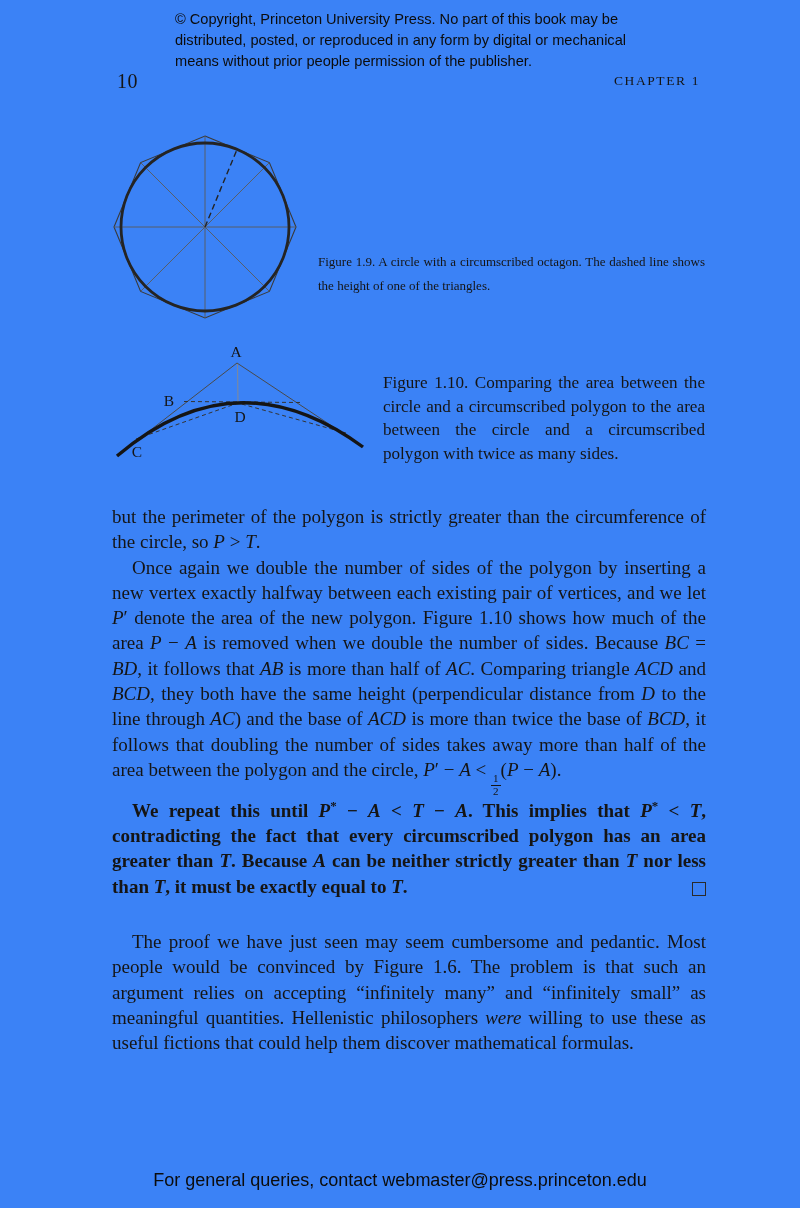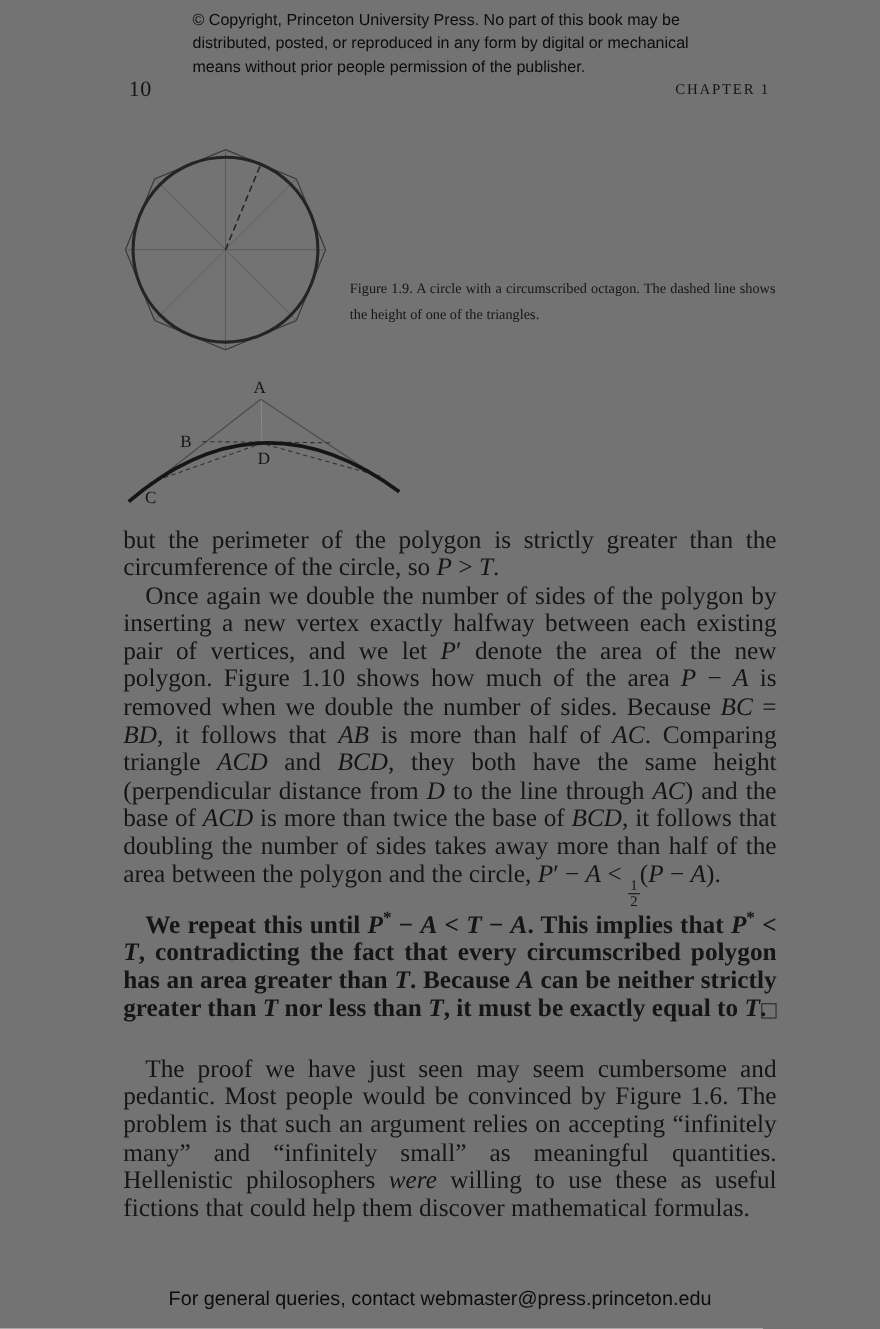--- a/index.html
+++ b/index.html
@@ -1,20 +1,20 @@
 <!DOCTYPE html>
 <html><head>
 <meta charset="utf-8">
 <style>
   html, body { margin: 0; padding: 0; background: #ffffff; }
   .page {
     position: relative;
     width: 800px;
     height: 1208px;
-    background: #737373;
+    background: #3b82f6;
     color: #151515;
     font-family: "Liberation Serif", serif;
     overflow: hidden;
   }
   .copyright {
     position: absolute;
     left: 175px;
     top: 9px;
     font-family: "Liberation Sans", sans-serif;
     font-size: 14.6px;
@@ -56,23 +56,23 @@
     text-align: justify;
   }
   .figlabel {
     font-family: "Liberation Serif", serif;
     font-size: 15.5px;
     fill: #151515;
   }
   .bodytext {
     position: absolute;
     left: 112px;
-    top: 478px;
+    top: 504px;
     width: 594px;
-    font-size: 23px;
+    font-size: 19px;
     line-height: 25.3px;
     text-align: justify;
   }
   .bodytext p { margin: 0; }
   .indent { text-indent: 20px; }
   .gap { margin-top: 30px !important; }
   .it { font-style: italic; }
   sup { font-size: 0.68em; line-height: 0; }
   .frac {
     display: inline-flex;
@@ -139,20 +139,21 @@
     <line x1="142" y1="33" x2="261" y2="112" stroke="#4a4a4a" stroke-width="1"></line>
     <line x1="89" y1="71.5" x2="205" y2="72.5" stroke="#333333" stroke-width="1" stroke-dasharray="4 3"></line>
     <path d="M 41 109 L 143 73 L 251 103" fill="none" stroke="#333333" stroke-width="1" stroke-dasharray="4 3"></path>
     <path d="M 22 126 Q 141 24 268 117" fill="none" stroke="#151515" stroke-width="3.4"></path>
     <text class="figlabel" x="141" y="27" text-anchor="middle">A</text>
     <text class="figlabel" x="74" y="76" text-anchor="middle">B</text>
     <text class="figlabel" x="42" y="127" text-anchor="middle">C</text>
     <text class="figlabel" x="145" y="92" text-anchor="middle">D</text>
   </svg>
 
+  <div class="cap110">Figure 1.10. Comparing the area between the circle and a circumscribed polygon to the area between the circle and a circumscribed polygon with twice as many sides.</div>
 
   <div class="bodytext">
     <p><span>but the perimeter of the polygon is strictly greater than the circumference of the circle, so </span><span class="it">P</span><span> &gt; </span><span class="it">T</span><span>.</span></p>
     <p class="indent"><span>Once again we double the number of sides of the polygon by inserting a new vertex exactly halfway between each existing pair of vertices, and we let </span><span class="it">P</span><span>′ denote the area of the new polygon. Figure 1.10 shows how much of the area </span><span class="it">P</span><span> − </span><span class="it">A</span><span> is removed when we double the number of sides. Because </span><span class="it">BC</span><span> = </span><span class="it">BD</span><span>, it follows that </span><span class="it">AB</span><span> is more than half of </span><span class="it">AC</span><span>. Comparing triangle </span><span class="it">ACD</span><span> and </span><span class="it">BCD</span><span>, they both have the same height (perpendicular distance from </span><span class="it">D</span><span> to the line through </span><span class="it">AC</span><span>) and the base of </span><span class="it">ACD</span><span> is more than twice the base of </span><span class="it">BCD</span><span>, it follows that doubling the number of sides takes away more than half of the area between the polygon and the circle, </span><span class="it">P</span><span>′ − </span><span class="it">A</span><span> &lt; </span><span class="frac">
           <span>1</span>
           <span>2</span>
         </span><span>(</span><span class="it">P</span><span> − </span><span class="it">A</span><span>).</span></p>
     <p class="indent qedline"><span class="qed"></span><span>We repeat this until </span><span class="it">P</span><sup>*</sup><span> − </span><span class="it">A</span><span> &lt; </span><span class="it">T</span><span> − </span><span class="it">A</span><span>. This implies that </span><span class="it">P</span><sup>*</sup><span> &lt; </span><span class="it">T</span><span>, contradicting the fact that every circumscribed polygon has an area greater than </span><span class="it">T</span><span>. Because </span><span class="it">A</span><span> can be neither strictly greater than </span><span class="it">T</span><span> nor less than </span><span class="it">T</span><span>, it must be exactly equal to </span><span class="it">T</span><span>.</span></p>
     <p class="indent gap"><span>The proof we have just seen may seem cumbersome and pedantic. Most people would be convinced by Figure 1.6. The problem is that such an argument relies on accepting “infinitely many” and “infinitely small” as meaningful quantities. Hellenistic philosophers </span><span class="it">were</span><span> willing to use these as useful fictions that could help them discover mathematical formulas.</span></p>
   </div>

